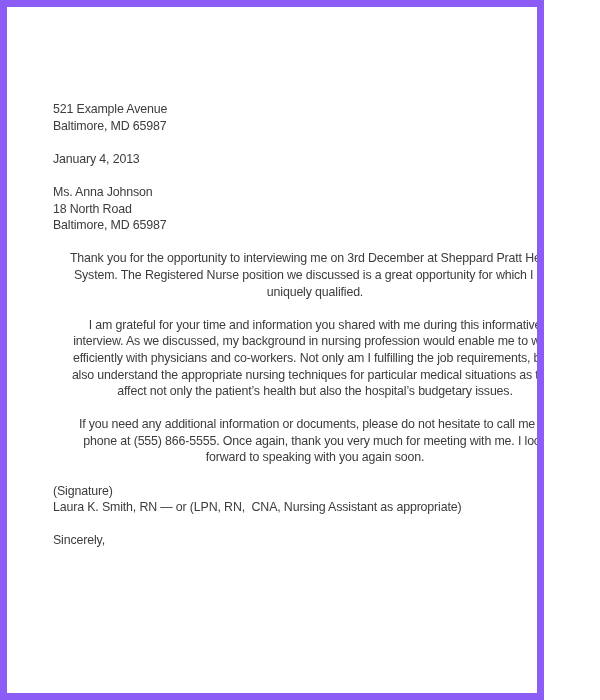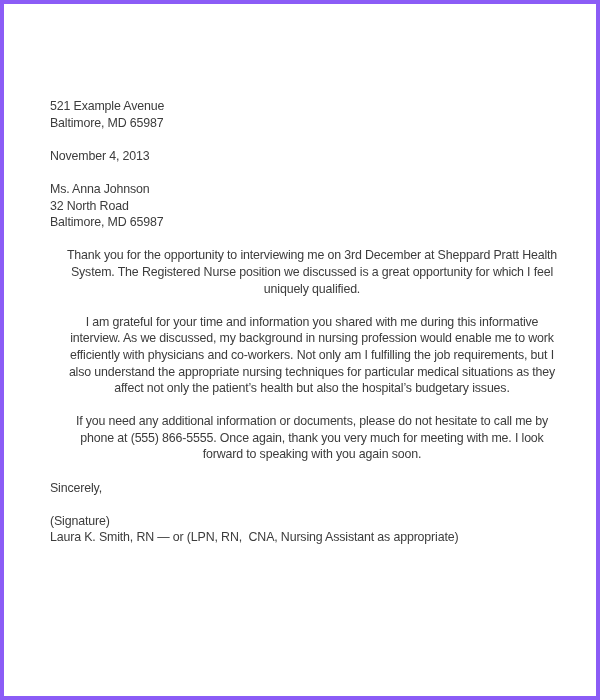--- a/index.html
+++ b/index.html
@@ -6,25 +6,25 @@
   html, body {
     margin: 0;
     padding: 0;
     background: #ffffff;
   }
   body {
     font-family: "Liberation Sans", sans-serif;
   }
   .page {
     position: relative;
-    width: 600px;
+    width: 544px;
     height: 700px;
     box-sizing: border-box;
     background: #ffffff;
-    border: 4px solid #8b5cf6;
+    border: 7px solid #8b5cf6;
     overflow: hidden;
   }
   .letter {
     position: absolute;
     left: 46px;
     top: 94px;
     width: 508px;
     color: #3c3c3c;
     font-size: 12.4px;
     line-height: 16.6px;
@@ -57,36 +57,36 @@
 <body>
 
 <div class="page">
   <div class="letter">
 
     <div class="block">
       <div class="addr-line">521 Example Avenue</div>
       <div class="addr-line">Baltimore, MD 65987</div>
     </div>
 
-    <div class="block">November 4, 2013</div>
+    <div class="block">January 4, 2013</div>
 
     <div class="block">
       <div class="addr-line">Ms. Anna Johnson</div>
-      <div class="addr-line">32 North Road</div>
+      <div class="addr-line">18 North Road</div>
       <div class="addr-line">Baltimore, MD 65987</div>
     </div>
 
 
     <p class="block para">Thank you for the opportunity to interviewing me on 3rd December at Sheppard Pratt Health System. The Registered Nurse position we discussed is a great opportunity for which I feel uniquely qualified.</p>
 
     <p class="block para">I am grateful for your time and information you shared with me during this informative interview. As we discussed, my background in nursing profession would enable me to work efficiently with physicians and co-workers. Not only am I fulfilling the job requirements, but I also understand the appropriate nursing techniques for particular medical situations as they affect not only the patient’s health but also the hospital’s budgetary issues.</p>
 
     <p class="block para">If you need any additional information or documents, please do not hesitate to call me by phone at (555) 866-5555. Once again, thank you very much for meeting with me. I look forward to speaking with you again soon.</p>
 
-    <div class="block closing-gap">Sincerely,</div>
-
     <div class="block sign-gap">
       <div class="sig-line">(Signature)</div>
       <div class="sig-line">Laura K. Smith, RN — or (LPN, RN,  CNA, Nursing Assistant as appropriate)</div>
     </div>
 
+    <div class="block closing-gap">Sincerely,</div>
+
   </div>
 </div>
 
 </body></html>

